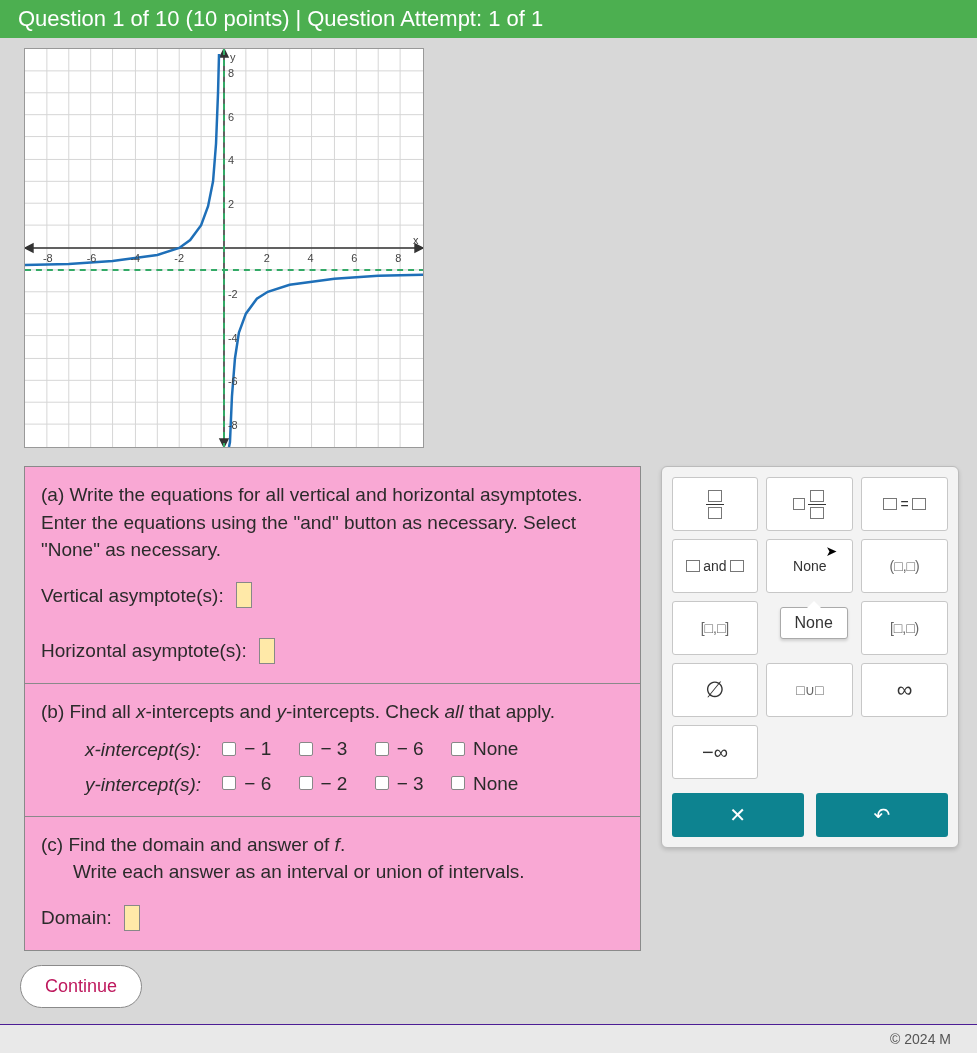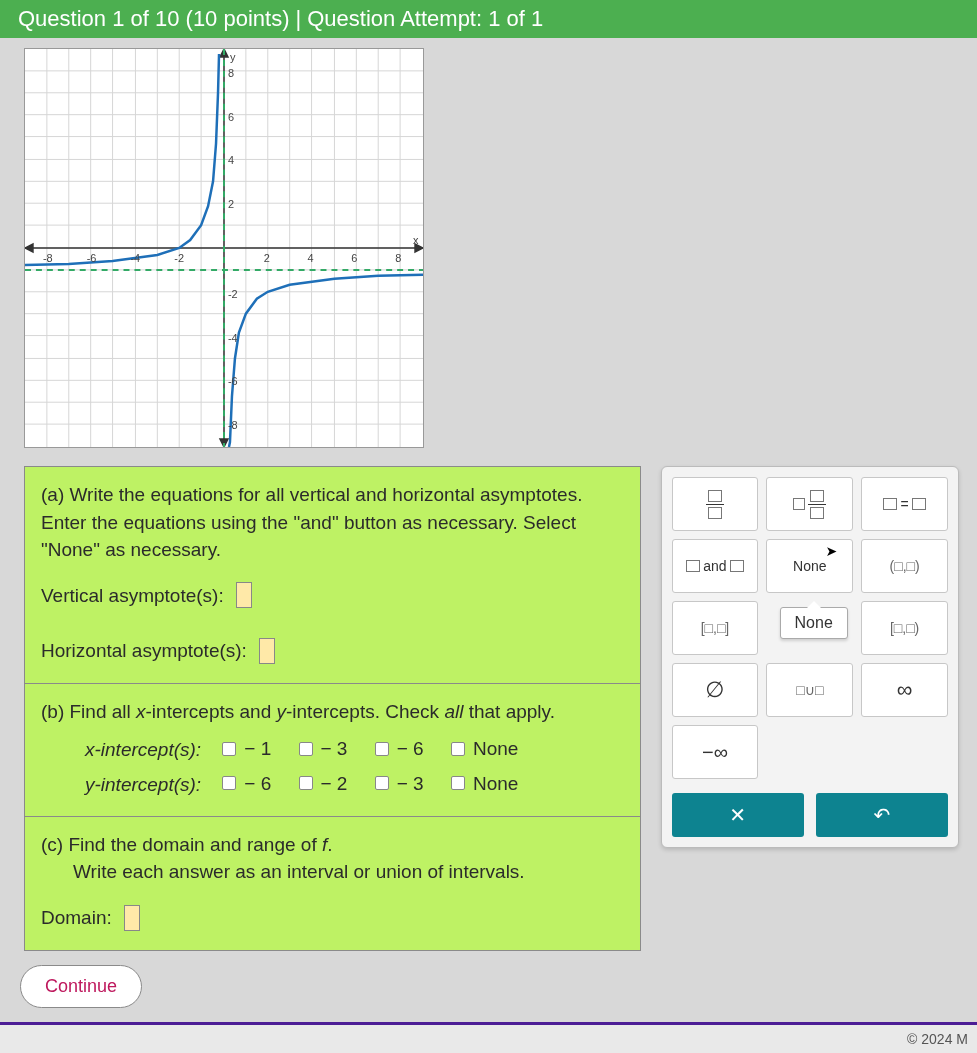--- a/index.html
+++ b/index.html
@@ -32,21 +32,21 @@
     position: relative;
     margin-bottom: 18px;
   }
   .graph-box svg { width: 100%; height: 100%; }
   .row {
     display: flex;
     align-items: flex-start;
     gap: 20px;
   }
   .question-box {
-    background: #bef264;
+    background: #f9a8d4;
     border: 1px solid #8a8a8a;
     width: 620px;
     font-size: 19px;
     line-height: 1.45;
     color: #2b2b2b;
   }
   .qsection {
     border-bottom: 1px solid #8a8a8a;
     padding: 14px 16px 18px 16px;
   }
@@ -127,22 +127,22 @@
   }
   .continue-btn {
     background:#fff; border:1px solid #8a8a8a;
     border-radius:22px; padding:10px 24px;
     font-size:18px; color:#be185d;
     cursor:pointer; margin-top:14px; margin-left:-4px;
   }
   .footer {
     position:absolute; bottom:0; right:0;
     background:#e9e9e9; color:#555;
-    font-size:14px; padding:6px 9px;
-    border-top:3px solid #4c1d95;
+    font-size:14px; padding:6px 26px;
+    border-top:1px solid #4c1d95;
     width:100%; text-align:right;
   }
   .placeholder-sq {
     display:inline-block; width:12px; height:12px;
     border:1px solid #777;
   }
   .phc { color:#666; }
 </style>
 </head>
 <body>
@@ -291,21 +291,21 @@
             </span>
           <span class="opt">
               <span class="cb"></span>
               <span>None</span>
             </span>
         </div>
       </div>
 
       <div class="qsection">
         <div>
-          <span>(c) Find the domain and range of </span><em class="it">f</em><span>.</span>
+          <span>(c) Find the domain and answer of </span><em class="it">f</em><span>.</span>
         </div>
         <div style="margin-left:32px;">Write each answer as an interval or union of intervals.</div>
         <div class="sublabel">
           <span>Domain:</span>
           <span class="ans-box"></span>
         </div>
       </div>
 
     </div>
 

